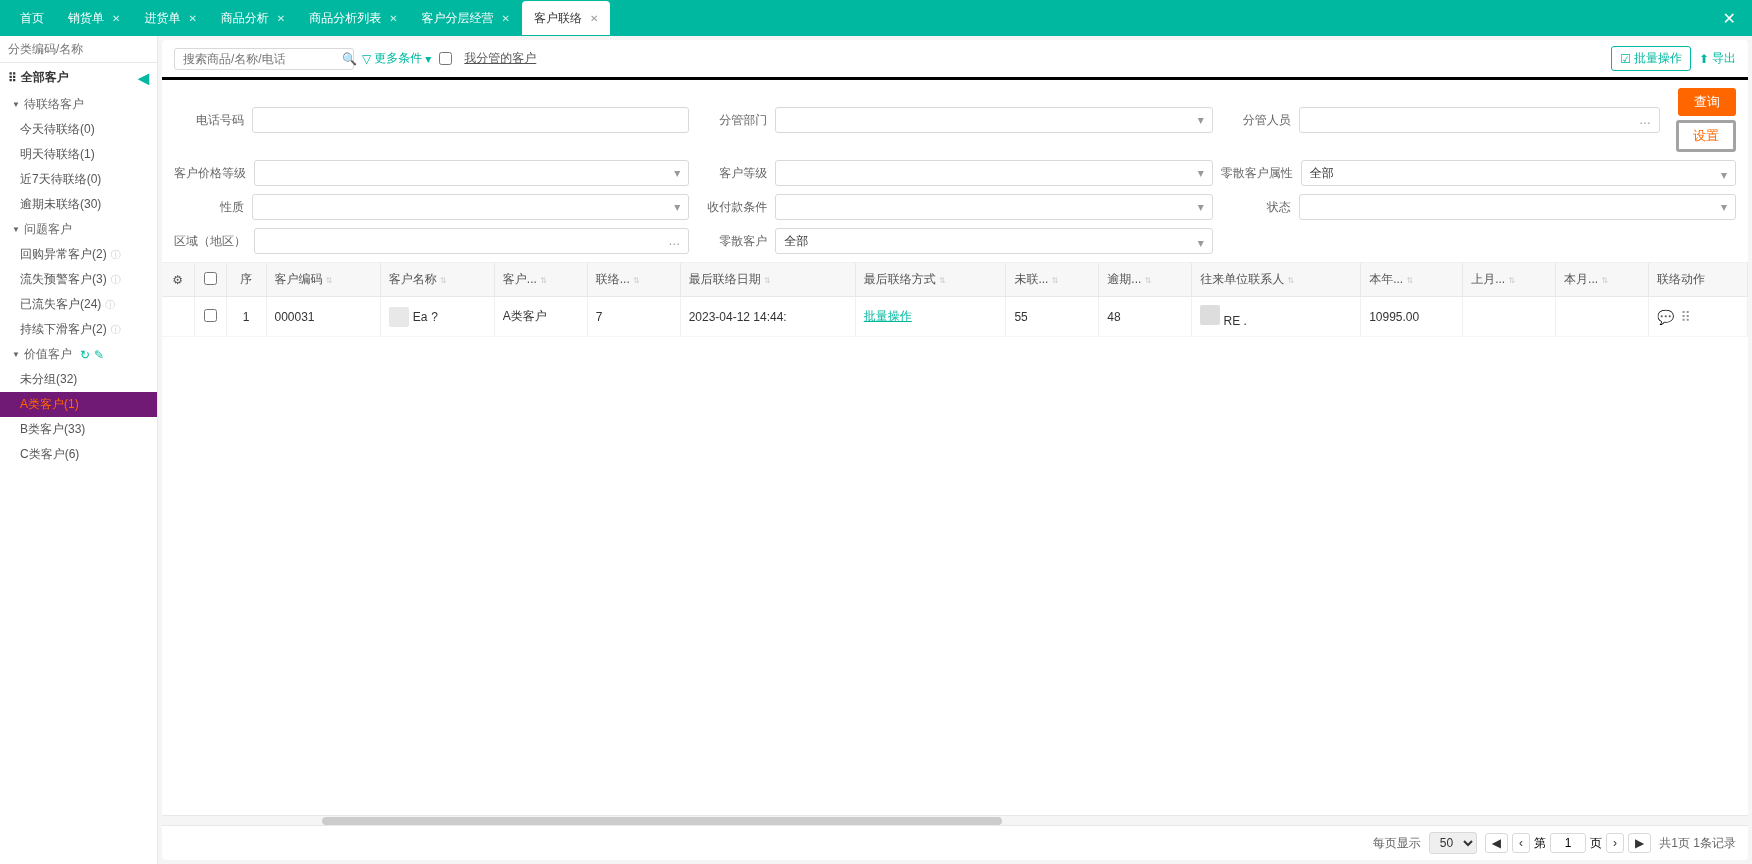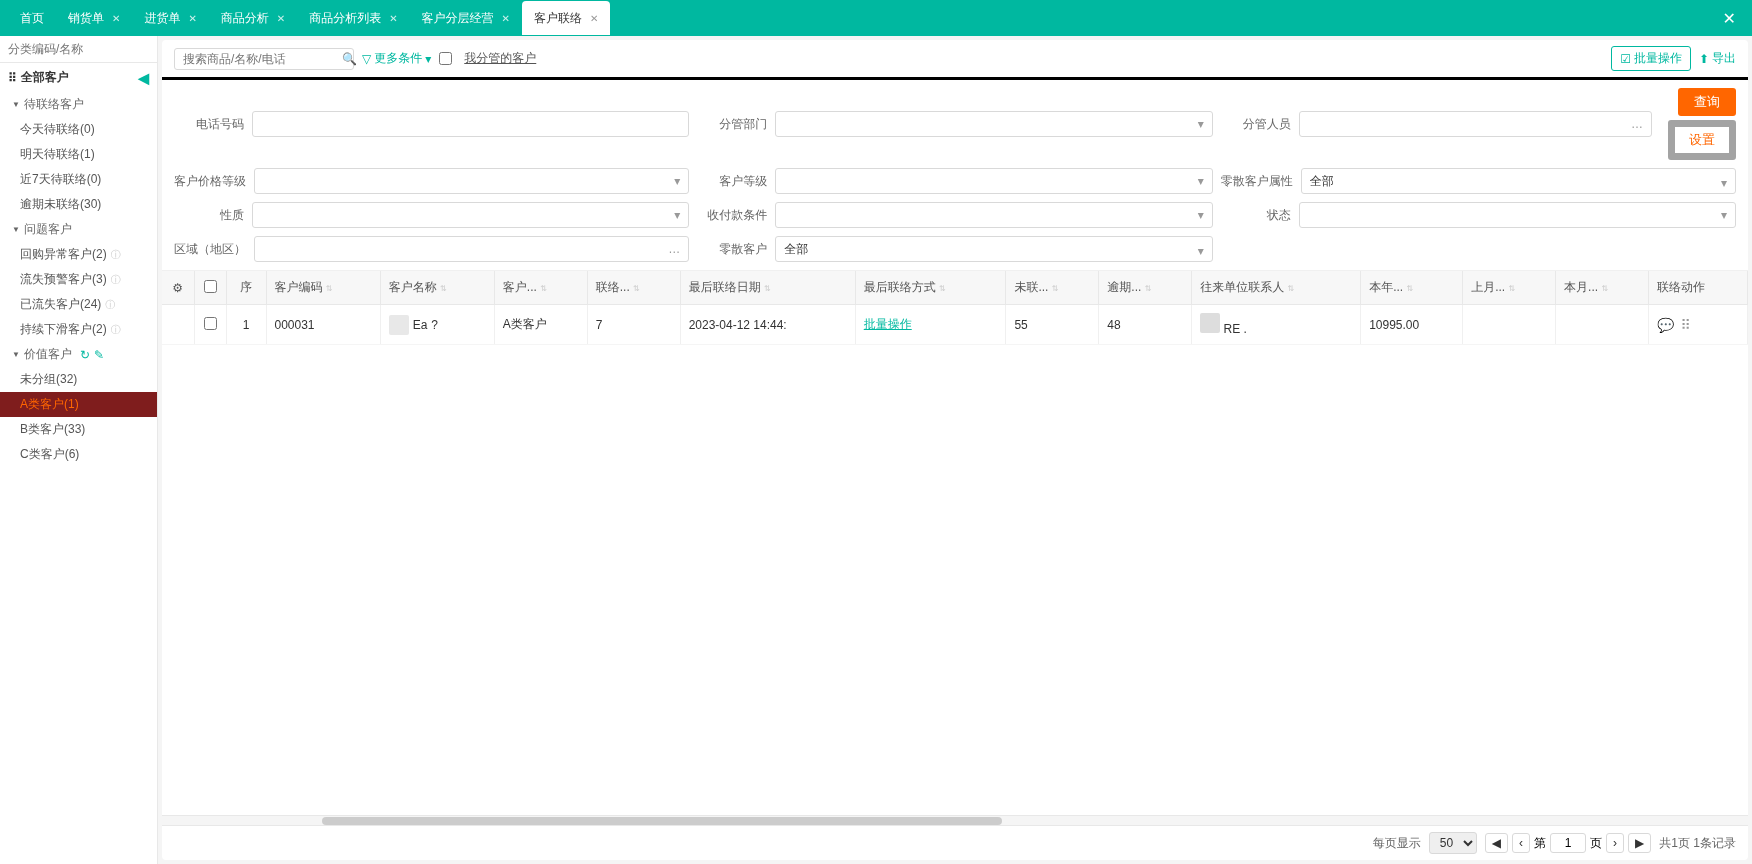--- a/index.html
+++ b/index.html
@@ -93,21 +93,21 @@
     
     .sidebar-item {
       padding: 4px 8px 4px 20px;
       color: #555;
       cursor: pointer;
       display: flex;
       align-items: center;
       gap: 4px;
       font-size: 12px;
     }
-    .sidebar-item.active { background: #7f1d1d; color: #ff6600; }
+    .sidebar-item.active { background: #701a75; color: #ff6600; }
     .sidebar-item .info-icon { color: #ccc; font-size: 10px; }
 
     
     .content-area {
       flex: 1;
       display: flex;
       flex-direction: column;
       overflow: hidden;
       background: white;
       margin: 4px;
@@ -295,21 +295,21 @@
       color: white;
       border: none;
       padding: 5px 16px;
       border-radius: 3px;
       cursor: pointer;
       font-size: 13px;
     }
     .btn-settings {
       background: white;
       color: #ff6600;
-      border: 7px solid #a3a3a3;
+      border: 3px solid #a3a3a3;
       padding: 4px 14px;
       border-radius: 3px;
       cursor: pointer;
       font-size: 13px;
       display: block;
     }
     .query-btn-area {
       display: flex;
       flex-direction: column;
       gap: 4px;

